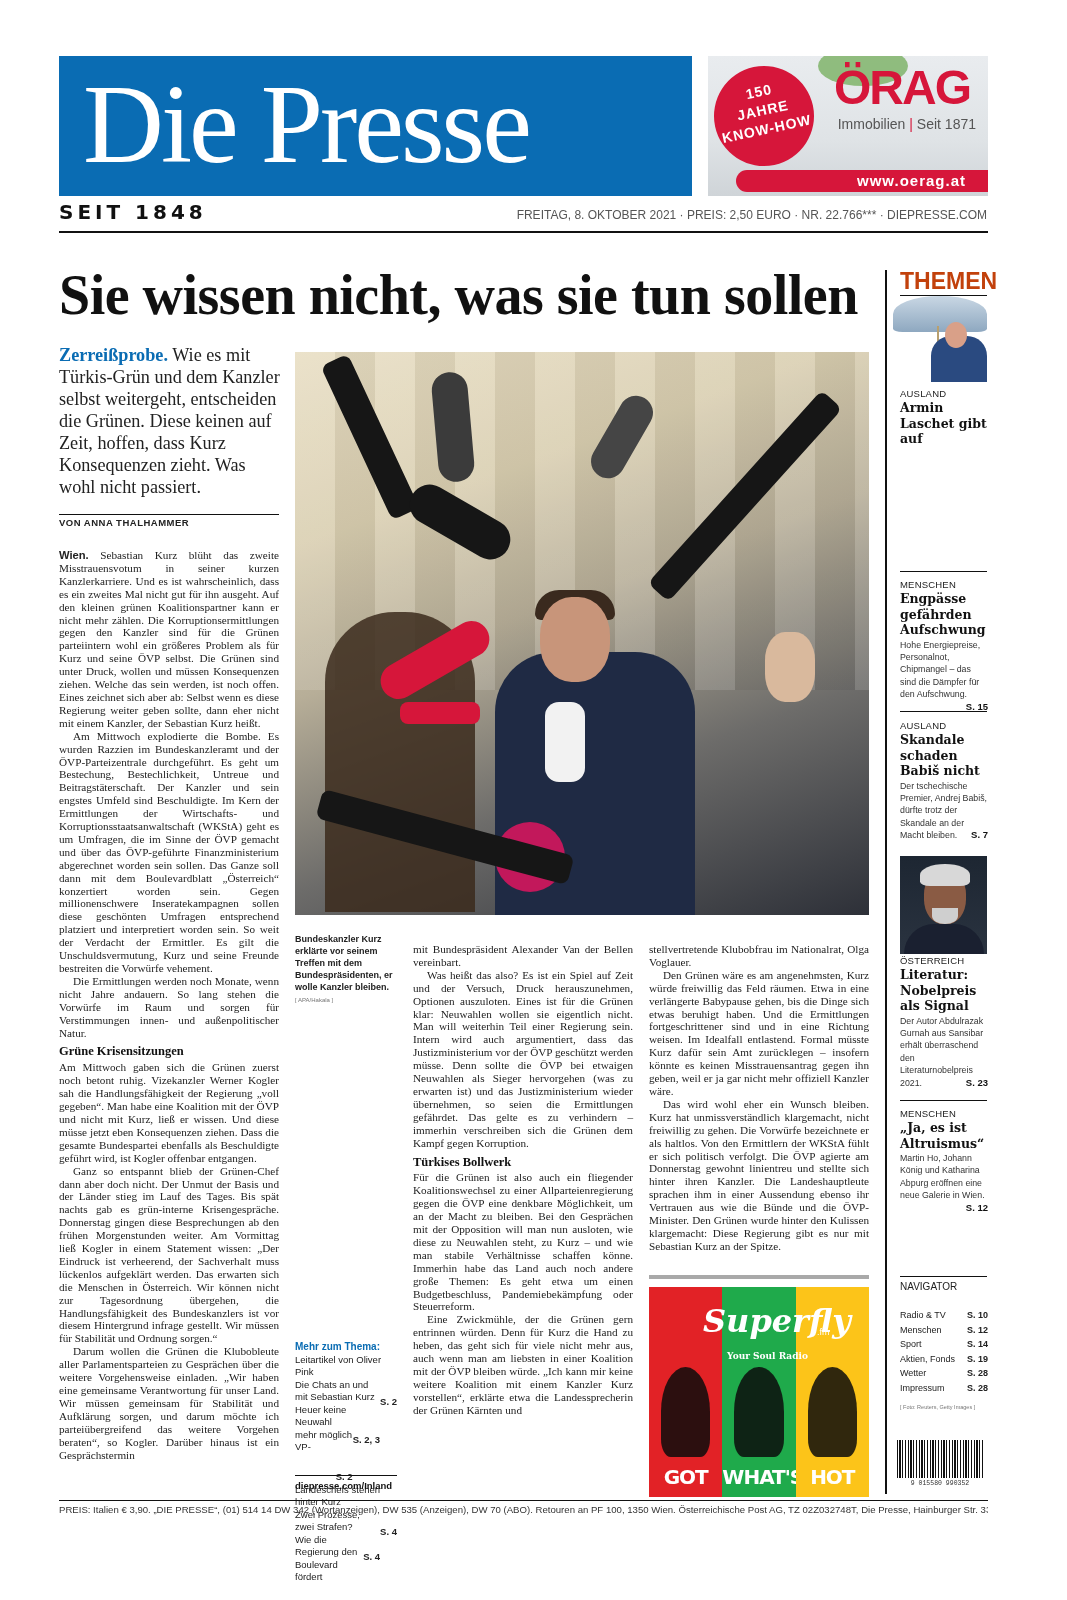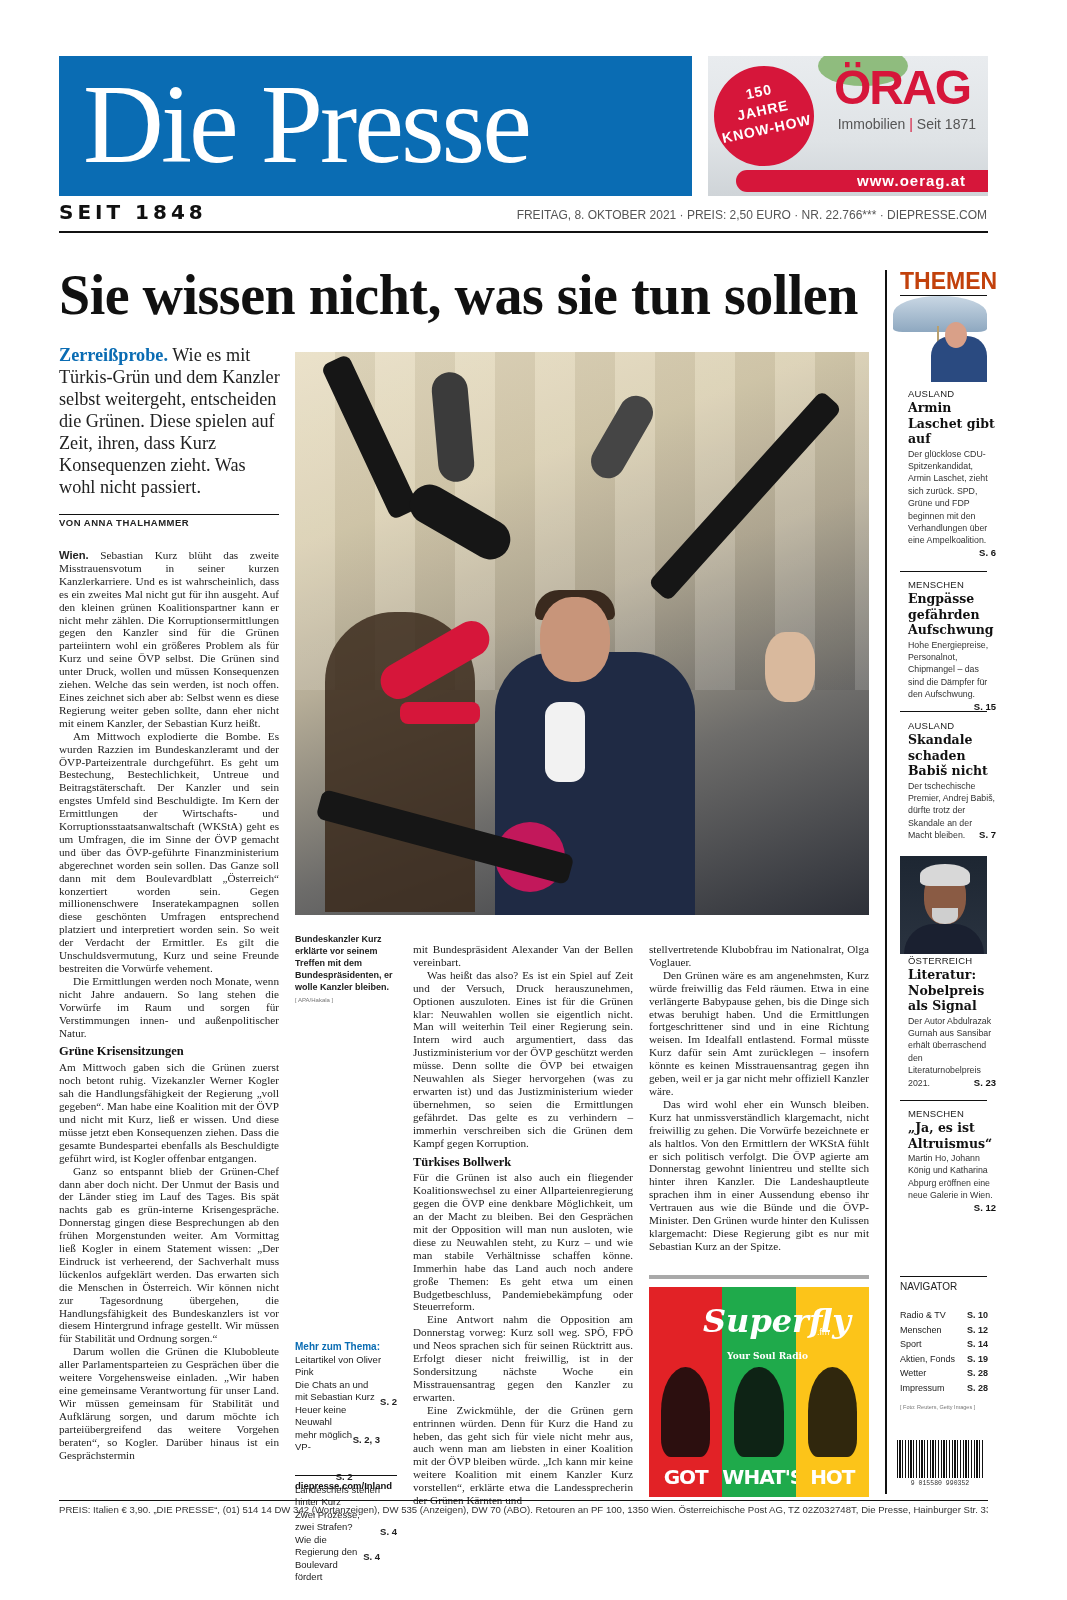--- a/index.html
+++ b/index.html
@@ -84,21 +84,21 @@
   
   #sidebar-rule { left: 885px; top: 270px; width: 2px; height: 1224px; background: #111; }
   #themen { left: 900px; top: 268px; font-family: "Liberation Sans", sans-serif; font-weight: bold; font-size: 23px; color: #c2410c; }
   #themen-rule { left: 900px; top: 295px; width: 87px; height: 1px; background: #111; }
   #themen-img { left: 893px; top: 296px; width: 94px; height: 86px; }
   #themen-img .umbrella { position:absolute; left:0; top:0; width:94px; height:36px; background: linear-gradient(180deg,#c9d7e4,#8ea8c0); border-radius: 50% 50% 10% 10%; }
   #themen-img .handle { position:absolute; left:44px; top:30px; width:2px; height:40px; background:#b8a070; }
   #themen-img .person { position:absolute; left:38px; top:40px; width:56px; height:46px; background:#2a4a80; border-radius: 20px 20px 0 0; }
   #themen-img .phead { position:absolute; left:52px; top:26px; width:22px; height:26px; background:#d9a088; border-radius:50%; }
 
-  .theme { position: absolute; left: 900px; width: 88px; font-family: "Liberation Sans", sans-serif; margin-left: 8px; }
+  .theme { position: absolute; left: 900px; width: 88px; font-family: "Liberation Sans", sans-serif; }
   .theme .sec { font-size: 9.5px; color: #222; letter-spacing: .2px; }
   .theme .ttl { font-family: "DejaVu Serif", serif; font-weight: bold; font-size: 12.5px; line-height: 15.5px; color: #111; margin-top: 1px; }
   .theme .txt { font-size: 8.8px; line-height: 12.4px; color: #333; margin-top: 1px; }
   .theme .pg { font-weight: bold; color: #111; float: right; font-size: 9.5px; }
   .theme-rule { position: absolute; left: 900px; width: 87px; height: 1px; background: #111; }
 
   #gurnah-img { left: 900px; top: 856px; width: 87px; height: 98px; background: linear-gradient(180deg,#1d2632 0%,#2a3340 100%); overflow:hidden; }
   #gurnah-img .face { position:absolute; left:24px; top:14px; width:42px; height:54px; background:#8a5b44; border-radius: 45%; }
   #gurnah-img .hair { position:absolute; left:20px; top:8px; width:50px; height:22px; background:#d8d8d8; border-radius: 50% 50% 20% 20%; }
   #gurnah-img .beard { position:absolute; left:32px; top:52px; width:26px; height:16px; background:#cfcfcf; border-radius: 0 0 50% 50%; }
@@ -143,21 +143,21 @@
   <div class="url">www.oerag.at</div>
 </div>
 
 <div id="since" class="abs">SEIT 1848</div>
 <div id="dateline" class="abs">FREITAG, 8. OKTOBER 2021 · PREIS: 2,50 EURO · NR. 22.766*** · DIEPRESSE.COM</div>
 <div id="top-rule" class="abs"></div>
 
 <h1 id="headline" class="abs">Sie wissen nicht, was sie tun sollen</h1>
 
 <div id="lead" class="abs">
-  <span class="kicker">Zerreißprobe.</span><span> Wie es mit Türkis-Grün und dem Kanzler selbst weitergeht, entscheiden die Grünen. Diese spielen auf Zeit, ihren, dass Kurz Konsequenzen zieht. Was wohl nicht passiert.</span>
+  <span class="kicker">Zerreißprobe.</span><span> Wie es mit Türkis-Grün und dem Kanzler selbst weitergeht, entscheiden die Grünen. Diese keinen auf Zeit, hoffen, dass Kurz Konsequenzen zieht. Was wohl nicht passiert.</span>
 </div>
 <div id="byline-rule" class="abs"></div>
 <div id="byline" class="abs">VON ANNA THALHAMMER</div>
 
 <div id="col1" class="abs body-text">
   <p><span class="loc">Wien.</span><span> Sebastian Kurz blüht das zweite Misstrauensvotum in seiner kurzen Kanzlerkarriere. Und es ist wahrscheinlich, dass es ein zweites Mal nicht gut für ihn ausgeht. Auf den kleinen grünen Koalitionspartner kann er nicht mehr zählen. Die Korruptionsermittlungen gegen den Kanzler sind für die Grünen parteiintern wohl ein größeres Problem als für Kurz und seine ÖVP selbst. Die Grünen sind unter Druck, wollen und müssen Konsequenzen ziehen. Welche das sein werden, ist noch offen. Eines zeichnet sich aber ab: Selbst wenn es diese Regierung weiter geben sollte, dann eher nicht mit einem Kanzler, der Sebastian Kurz heißt.</span></p>
   <p class="ind">Am Mittwoch explodierte die Bombe. Es wurden Razzien im Bundeskanzleramt und der ÖVP-Parteizentrale durchgeführt. Es geht um Bestechung, Bestechlichkeit, Untreue und Beitragstäterschaft. Der Kanzler und sein engstes Umfeld sind Beschuldigte. Im Kern der Ermittlungen der Wirtschafts- und Korruptionsstaatsanwaltschaft (WKStA) geht es um Umfragen, die im Sinne der ÖVP gemacht und über das ÖVP-geführte Finanzministerium abgerechnet worden sein sollen. Das Ganze soll dann mit dem Boulevardblatt „Österreich“ konzertiert worden sein. Gegen millionenschwere Inseratekampagnen sollen diese geschönten Umfragen entsprechend platziert und interpretiert worden sein. So weit der Verdacht der Ermittler. Es gilt die Unschuldsvermutung, Kurz und seine Freunde bestreiten die Vorwürfe vehement.</p>
   <p class="ind">Die Ermittlungen werden noch Monate, wenn nicht Jahre andauern. So lang stehen die Vorwürfe im Raum und sorgen für Verstimmungen innen- und außenpolitischer Natur.</p>
   <h3>Grüne Krisensitzungen</h3>
   <p>Am Mittwoch gaben sich die Grünen zuerst noch betont ruhig. Vizekanzler Werner Kogler sah die Handlungsfähigkeit der Regierung „voll gegeben“. Man habe eine Koalition mit der ÖVP und nicht mit Kurz, ließ er wissen. Und diese müsse jetzt eben Konsequenzen ziehen. Dass die gesamte Bundespartei ebenfalls als Beschuldigte geführt wird, ist Kogler offenbar entgangen.</p>
@@ -185,21 +185,20 @@
 </div>
 
 <div id="caption" class="abs">Bundeskanzler Kurz erklärte vor seinem Treffen mit dem Bundespräsidenten, er wolle Kanzler bleiben.</div>
 <div id="caption-credit" class="abs">[ APA/Hakala ]</div>
 
 <div id="col3" class="abs body-text">
   <p>mit Bundespräsident Alexander Van der Bellen vereinbart.</p>
   <p class="ind">Was heißt das also? Es ist ein Spiel auf Zeit und der Versuch, Druck herauszunehmen, Optionen auszuloten. Eines ist für die Grünen klar: Neuwahlen wollen sie eigentlich nicht. Man will weiterhin Teil einer Regierung sein. Intern wird auch argumentiert, dass das Justizministerium vor der ÖVP geschützt werden müsse. Denn sollte die ÖVP bei etwaigen Neuwahlen als Sieger hervorgehen (was zu erwarten ist) und das Justizministerium wieder übernehmen, so seien die Ermittlungen gefährdet. Das gelte es zu verhindern – immerhin verschreiben sich die Grünen dem Kampf gegen Korruption.</p>
   <h3>Türkises Bollwerk</h3>
   <p>Für die Grünen ist also auch ein fliegender Koalitionswechsel zu einer Allparteienregierung gegen die ÖVP eine denkbare Möglichkeit, um an der Macht zu bleiben. Bei den Gesprächen mit der Opposition will man nun ausloten, wie diese zu Neuwahlen steht, zu Kurz – und wie man stabile Verhältnisse schaffen könne. Immerhin habe das Land auch noch andere große Themen: Es geht etwa um einen Budgetbeschluss, Pandemiebekämpfung oder Steuerreform.</p>
-  <p class="ind">Eine Antwort nahm die Opposition am Donnerstag vorweg: Kurz soll weg. SPÖ, FPÖ und Neos sprachen sich für seinen Rücktritt aus. Erfolgt dieser nicht freiwillig, ist in der Sondersitzung nächste Woche ein Misstrauensantrag gegen den Kanzler zu erwarten.</p>
   <p class="ind">Eine Zwickmühle, der die Grünen gern entrinnen würden. Denn für Kurz die Hand zu heben, das geht sich für viele nicht mehr aus, auch wenn man am liebsten in einer Koalition mit der ÖVP bleiben würde. „Ich kann mir keine weitere Koalition mit einem Kanzler Kurz vorstellen“, erklärte etwa die Landessprecherin der Grünen Kärnten und</p>
 </div>
 
 <div id="col4" class="abs body-text">
   <p>stellvertretende Klubobfrau im Nationalrat, Olga Voglauer.</p>
   <p class="ind">Den Grünen wäre es am angenehmsten, Kurz würde freiwillig das Feld räumen. Etwa in eine verlängerte Babypause gehen, bis die Dinge sich etwas beruhigt haben. Und die Ermittlungen fortgeschrittener sind und in eine Richtung weisen. Im Idealfall entlastend. Formal müsste Kurz dafür sein Amt zurücklegen – insofern könnte es keinen Misstrauensantrag gegen ihn geben, weil er ja gar nicht mehr offiziell Kanzler wäre.</p>
   <p class="ind">Das wird wohl eher ein Wunsch bleiben. Kurz hat unmissverständlich klargemacht, nicht freiwillig zu gehen. Die Vorwürfe bezeichnete er als haltlos. Von den Ermittlern der WKStA fühlt er sich politisch verfolgt. Die ÖVP agierte am Donnerstag gewohnt linientreu und stellte sich hinter ihren Kanzler. Die Landeshauptleute sprachen ihm in einer Aussendung ebenso ihr Vertrauen aus wie die Bünde und die ÖVP-Minister. Den Grünen wurde hinter den Kulissen klargemacht: Diese Regierung gibt es nur mit Sebastian Kurz an der Spitze.</p>
 </div>
 
 <div id="more" class="abs">
@@ -239,21 +238,20 @@
 <div id="themen-img" class="abs">
   <div class="umbrella"></div>
   <div class="handle"></div>
   <div class="person"></div>
   <div class="phead"></div>
 </div>
 
 <div class="theme" style="top:388px;">
   <div class="sec">AUSLAND</div>
   <div class="ttl">Armin Laschet gibt auf</div>
-  <div class="txt"><span>Der glücklose CDU-Spitzenkandidat, Armin Laschet, zieht sich zurück. SPD, Grüne und FDP beginnen mit den Verhandlungen über eine Ampelkoalition.</span> <span class="pg">S. 6</span></div>
 </div>
 <div class="theme-rule" style="top:571px;"></div>
 
 <div class="theme" style="top:579px;">
   <div class="sec">MENSCHEN</div>
   <div class="ttl">Engpässe gefährden Aufschwung</div>
   <div class="txt"><span>Hohe Energiepreise, Personalnot, Chipmangel – das sind die Dämpfer für den Aufschwung.</span> <span class="pg">S. 15</span></div>
 </div>
 <div class="theme-rule" style="top:711px;"></div>
 

